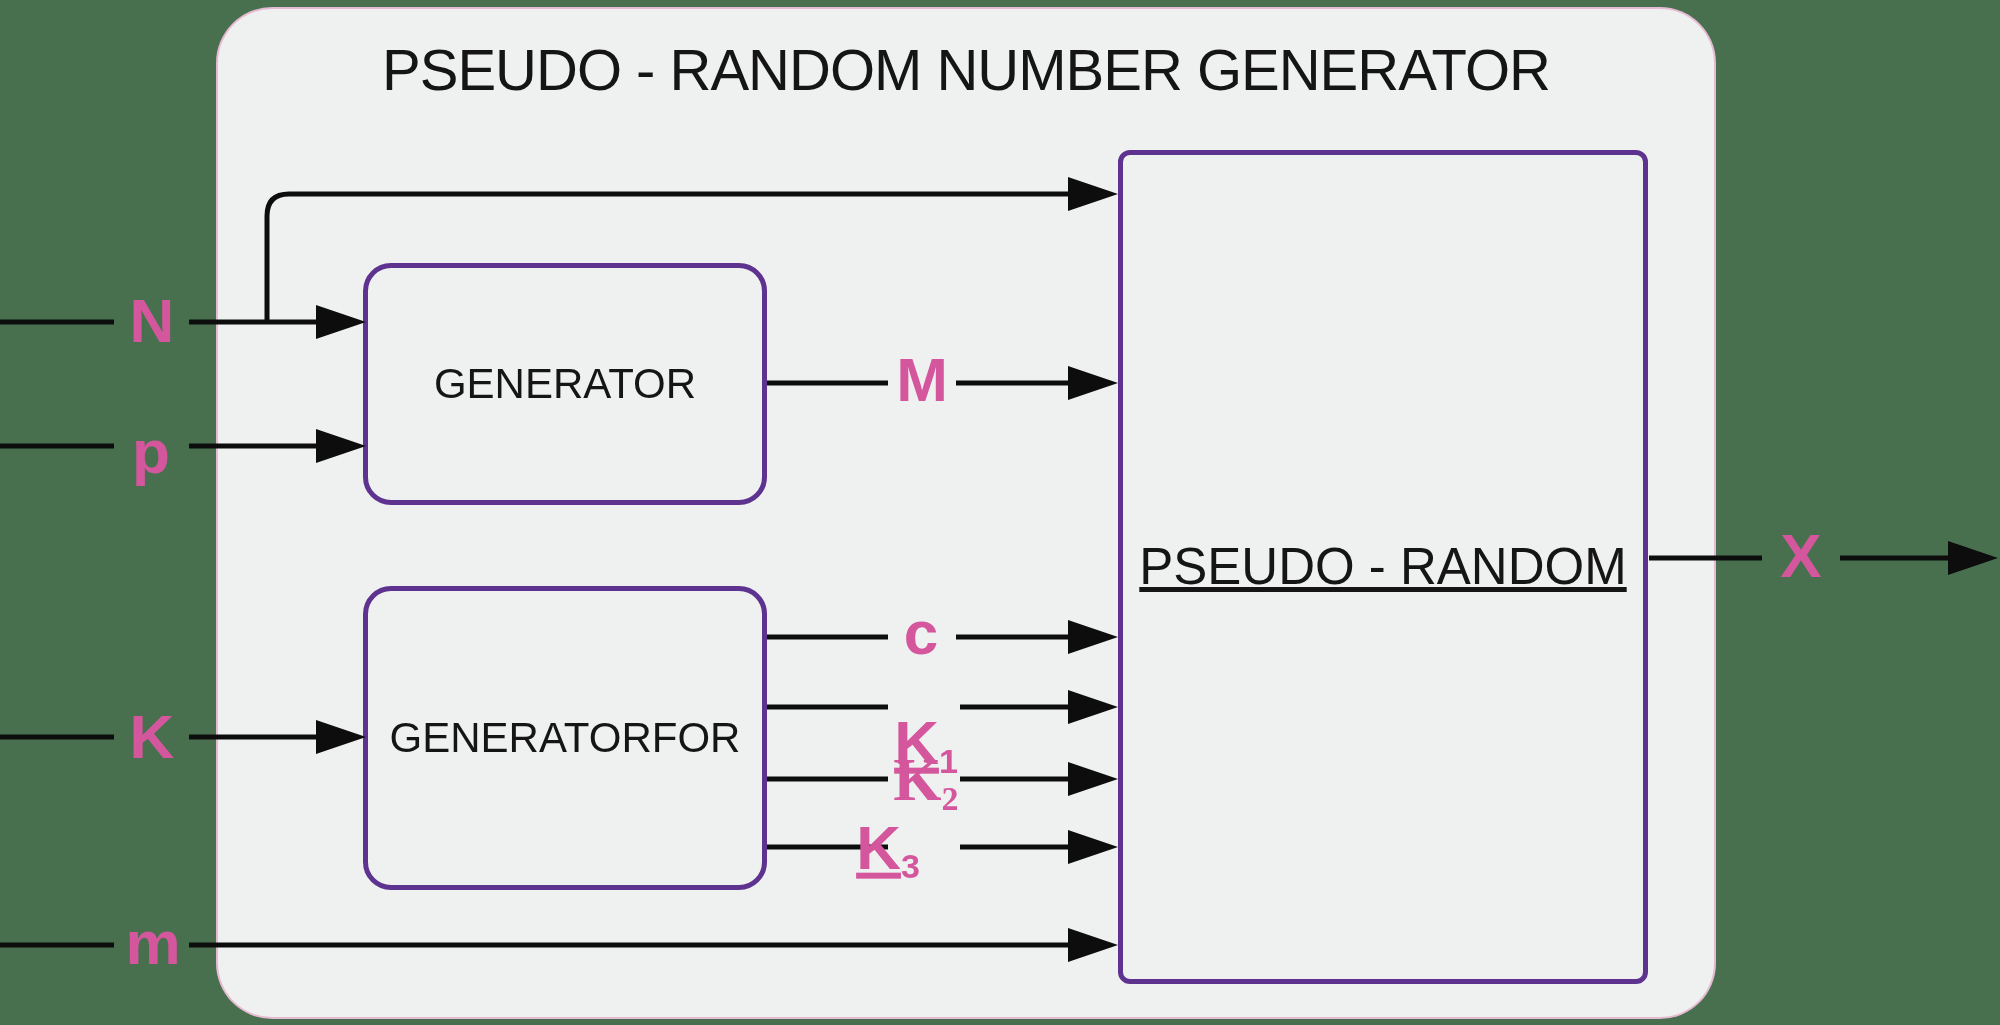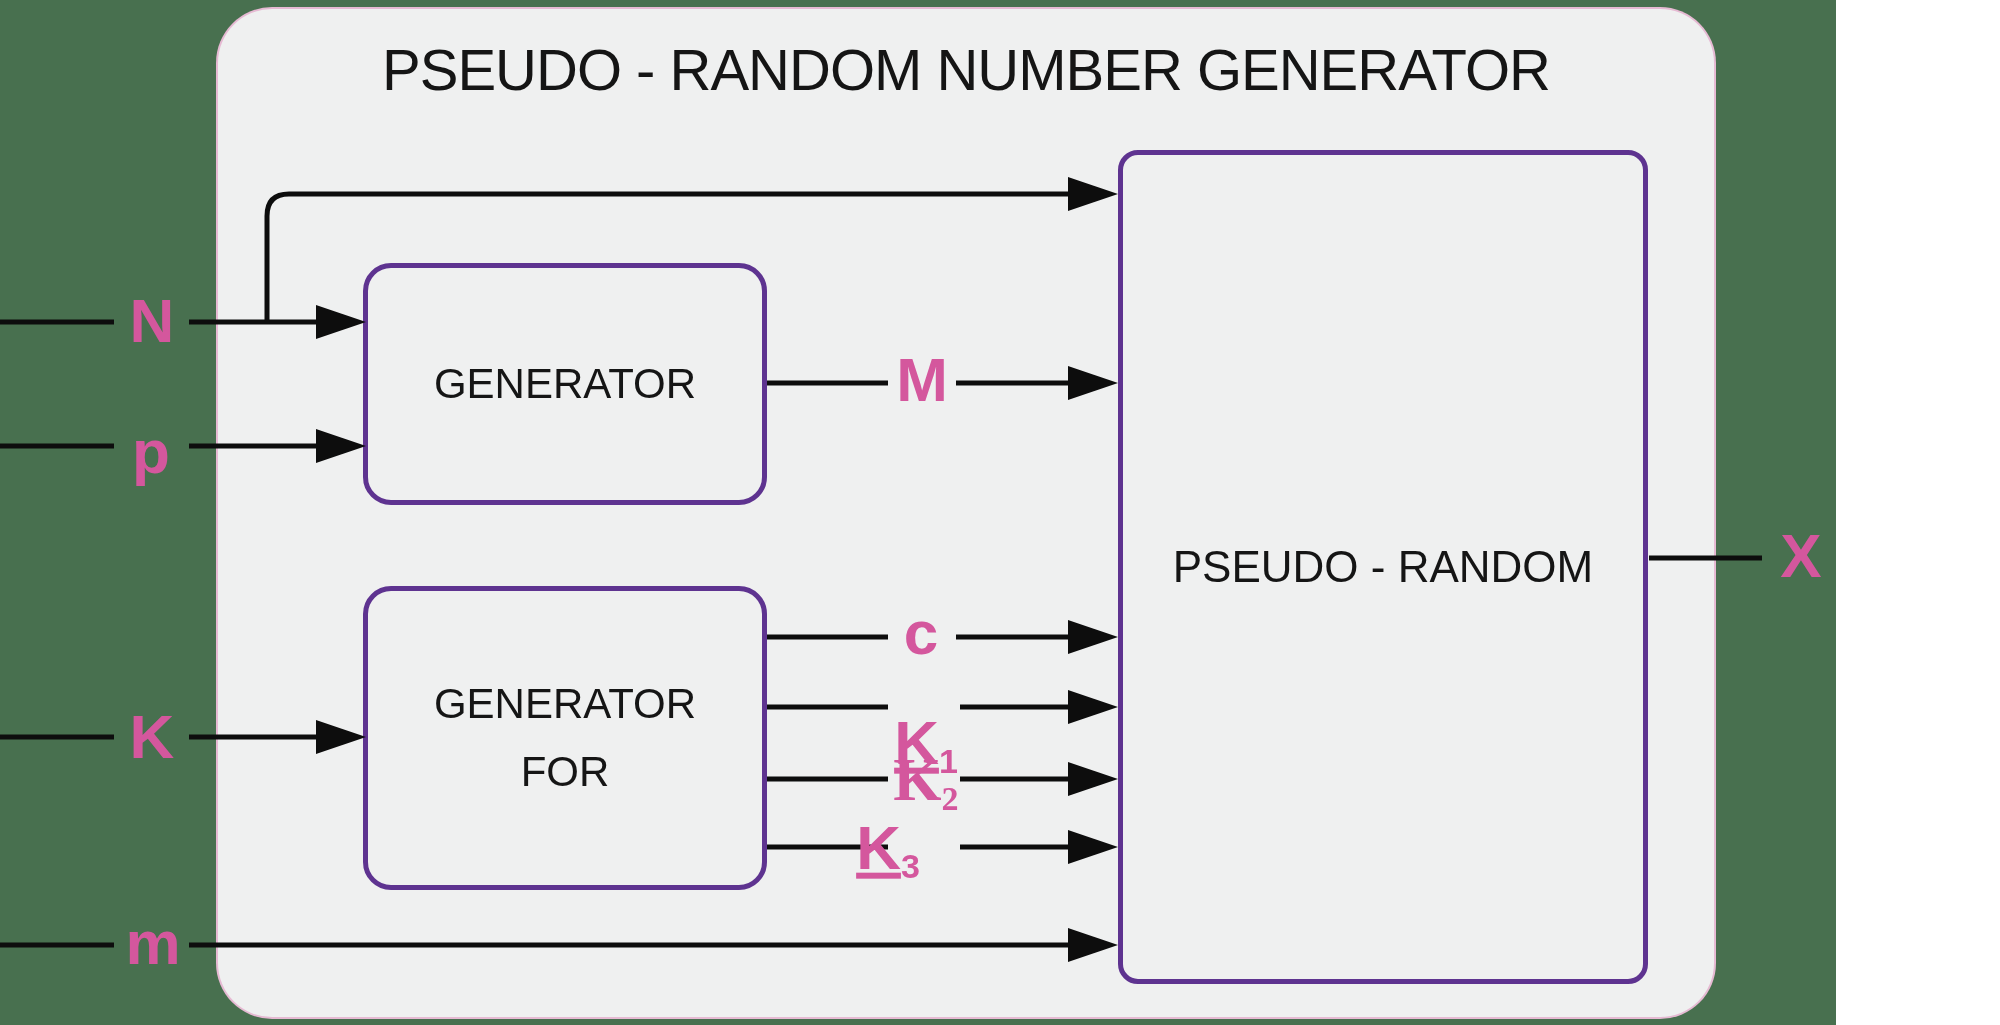--- a/index.html
+++ b/index.html
@@ -1,39 +1,39 @@
 <!DOCTYPE html>
 <html><head>
 <meta charset="utf-8">
 <style>
   html,body { margin:0; padding:0; }
   .canvas {
-    position:relative; width:1836px; height:1025px;
+    position:relative; width:2000px; height:1025px;
     background:#48704F; overflow:hidden;
     font-family:"Liberation Sans", sans-serif;
   }
   .panel {
     position:absolute; left:216px; top:7px; width:1500px; height:1012px;
     background:#EFF0F0; border:2px solid rgba(214,87,157,0.35);
     border-radius:56px; box-sizing:border-box;
   }
   .title {
     position:absolute; left:216px; top:38px; width:1500px;
     text-align:center; font-size:58px; letter-spacing:-1px;
     color:#151515; line-height:1.1; white-space:nowrap;
   }
   .pbox {
     position:absolute; box-sizing:border-box;
     border:5px solid #5E3390; border-radius:28px; background:#EFF0F0;
-    display:flex; flex-direction:column; align-items:center; justify-content:center;
+    display:flex; align-items:center; justify-content:center;
     color:#151515; text-align:center;
   }
   .gen-m  { left:363px; top:263px; width:404px; height:242px; font-size:42px; line-height:1.68; }
   .gen-ck { left:363px; top:586px; width:404px; height:304px; font-size:42px; line-height:1.62; }
-  .prf    { left:1118px; top:150px; width:530px; height:834px; border-radius:20px; font-size:44px; line-height:1.55; }
+  .prf    { left:1118px; top:150px; width:530px; height:834px; border-radius:12px; font-size:51px; line-height:1.55;text-decoration:underline; }
   .pink { color:#D4579D; }
   .plabel {
     position:absolute; transform:translate(-50%,-50%);
     color:#D4579D; font-weight:bold; font-size:62px; line-height:1; white-space:nowrap;
   }
   .sub { font-size:0.55em; vertical-align:-0.28em; }
   svg.wires { position:absolute; left:0; top:0; pointer-events:none; }
   svg.wires path { stroke:#0D0D0D; stroke-width:5; fill:none; }
   svg.wires polygon { fill:#0D0D0D; stroke:none; }
 </style>

